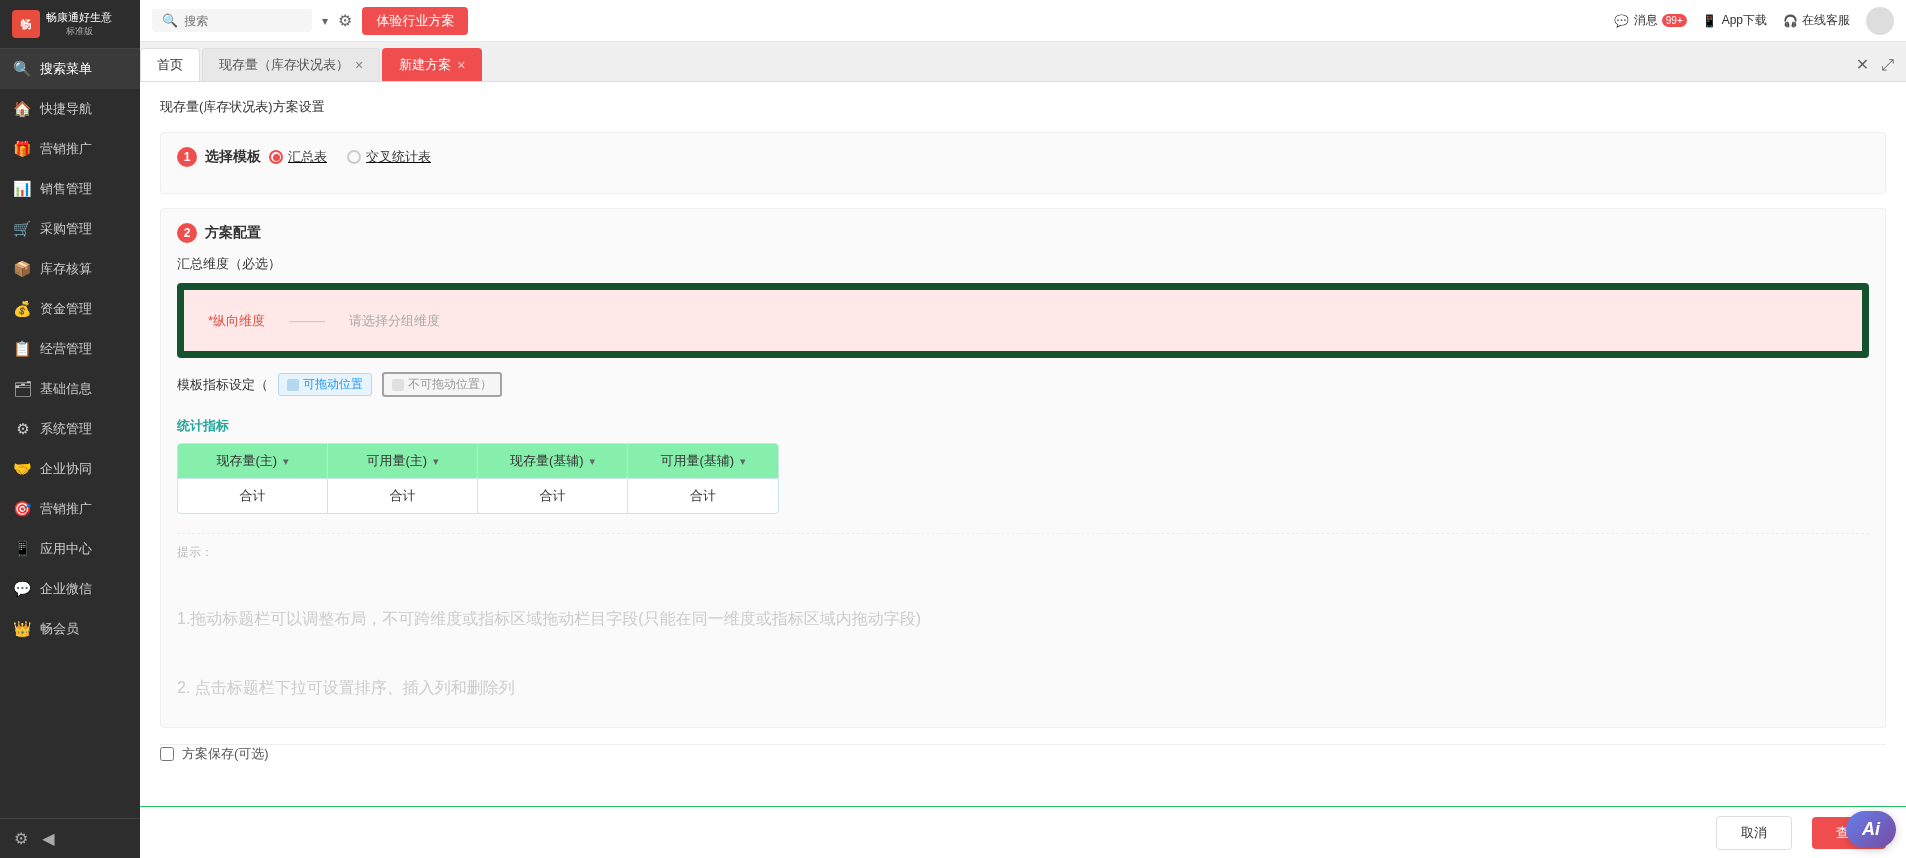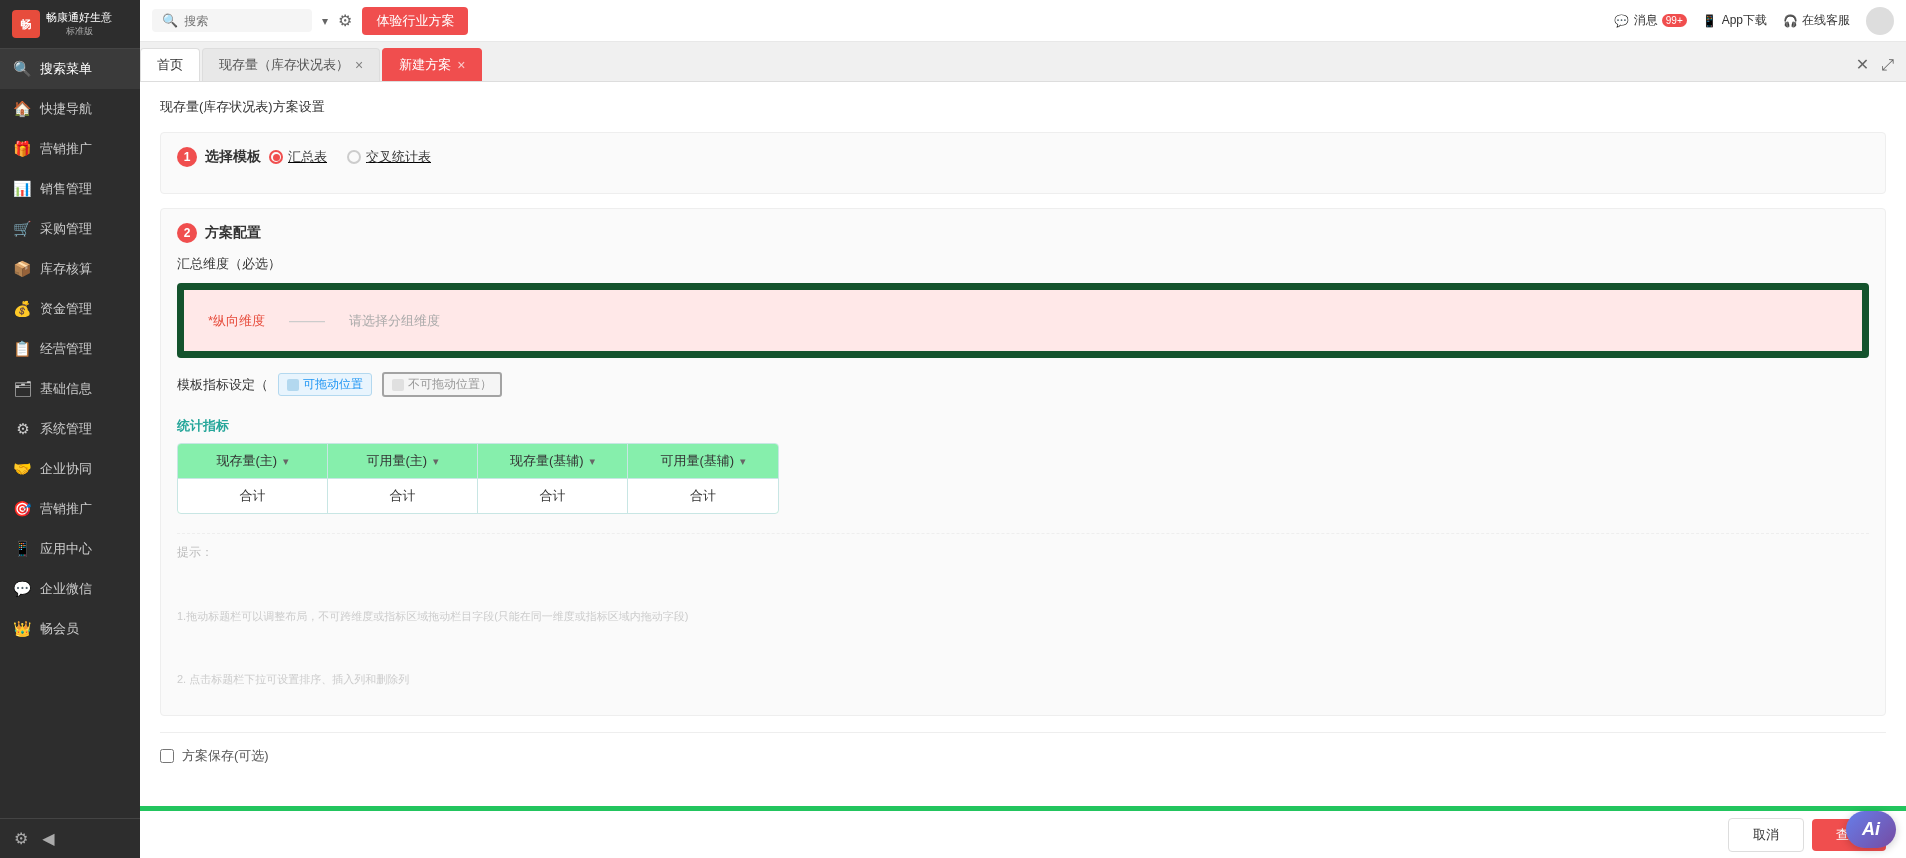--- a/index.html
+++ b/index.html
@@ -303,44 +303,44 @@
       background: #fff;
     }
 
     
     .tips-section {
       margin-top: 16px;
       padding: 10px 0;
       border-top: 1px dashed #eee;
     }
     .tips-title { font-size: 12px; color: #bbb; margin-bottom: 6px; }
-    .tips-item { font-size: 11px; color: #ccc; margin-bottom: 4px; margin-top: 48px; }
+    .tips-item { font-size: 16px; color: #ccc; margin-bottom: 4px; margin-top: 48px; }
 
     
     .save-section {
       display: flex; align-items: center; gap: 8px;
       margin-top: 16px;
-      padding-top: 14px;
+      padding-top: 0;
       border-top: 1px solid #eee;
     }
     .save-checkbox {
       width: 14px; height: 14px;
       border: 1px solid #ccc;
       cursor: pointer;
     }
     .save-label { font-size: 13px; color: #555; }
 
     
     .action-bar {
       height: 52px;
       background: #fff;
-      border-top: 5px solid #22c55e;
+      border-top: 1px solid #22c55e;
       display: flex; align-items: center; justify-content: flex-end;
       padding: 0 20px;
-      gap: 8px;
+      gap: 20px;
       flex-shrink: 0;
     }
     .btn-cancel {
       padding: 7px 24px;
       border: 1px solid #ddd;
       background: #fff;
       border-radius: 4px;
       font-size: 13px;
       color: #333;
       cursor: pointer;

